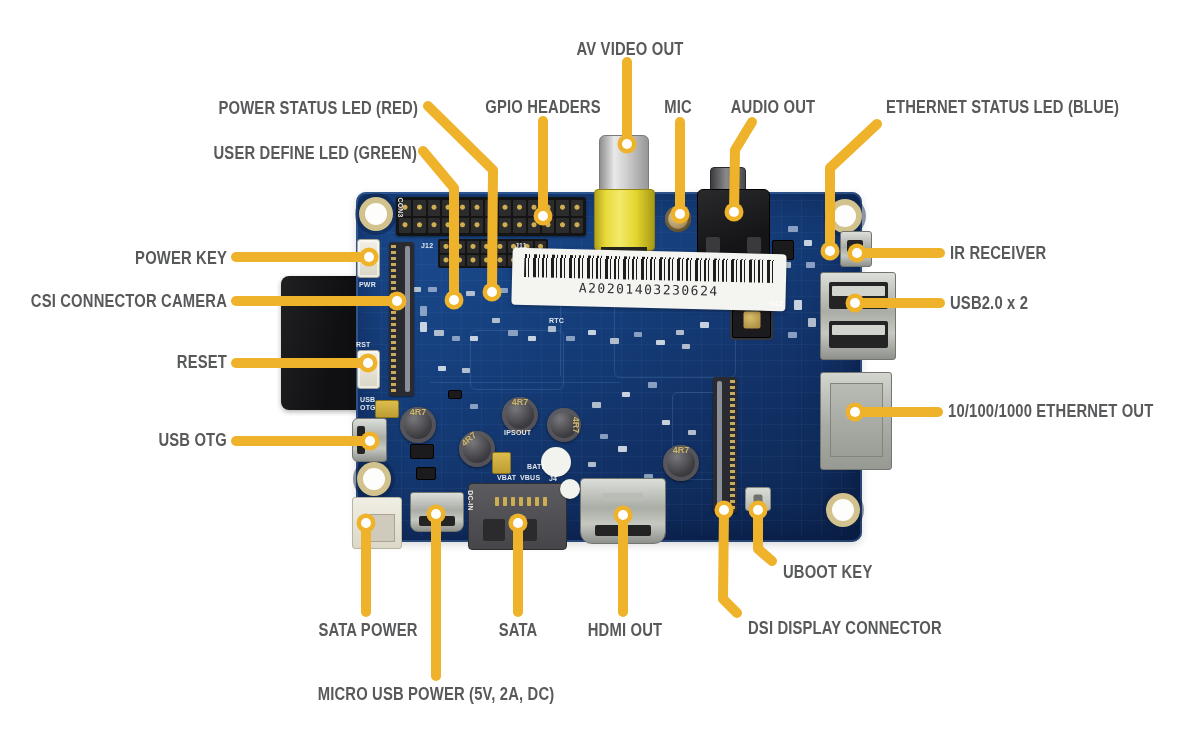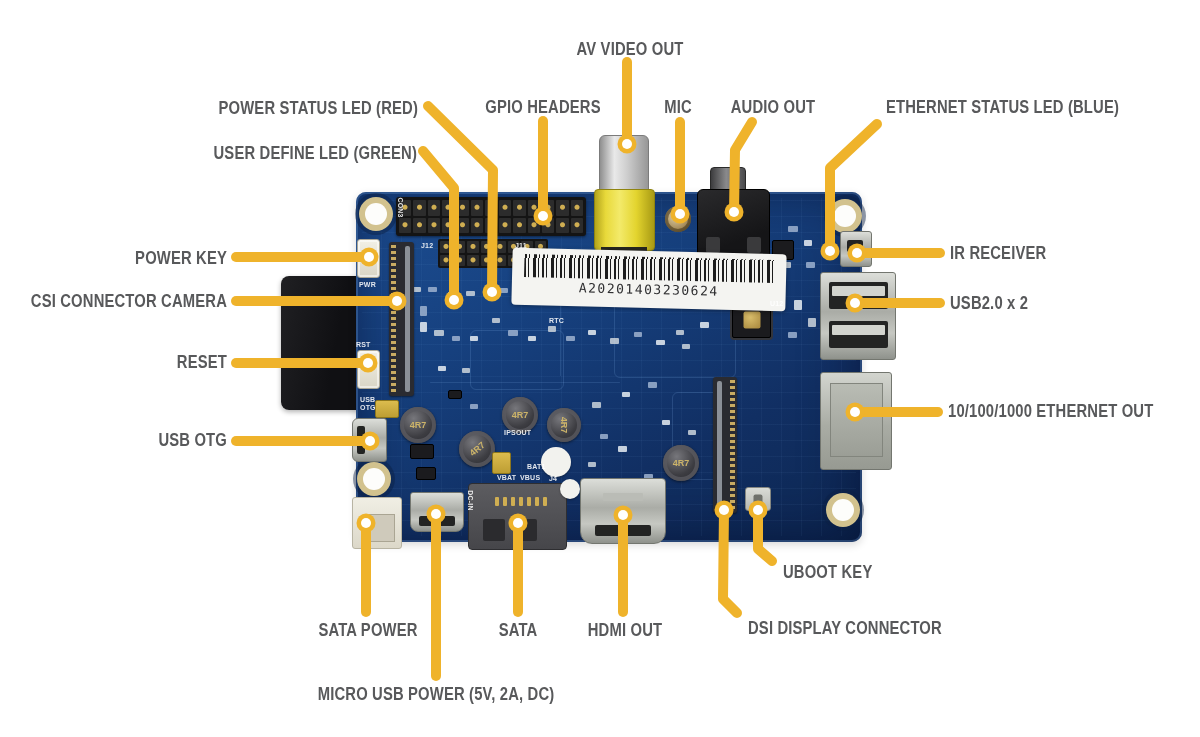--- a/index.html
+++ b/index.html
@@ -56,21 +56,21 @@
   .audio-barrel{background:linear-gradient(90deg,#3c3c3e,#8a8a8c 45%,#4a4a4c);border-radius:4px 4px 0 0;border:1px solid #2a2a2a;}
   .slot{position:absolute;background:#232423;border-radius:2px;}
   .tongue{position:absolute;background:#d2d4ce;border-radius:1px;}
   .strip-conn{background:#2a2b31;border-radius:3px;box-shadow:0 1px 2px rgba(0,0,0,.5);}
   .strip-conn .teeth{position:absolute;top:3px;bottom:3px;width:5px;background:repeating-linear-gradient(180deg,#c8ab62 0 3px,rgba(0,0,0,0) 3px 6px);}
   .strip-conn .rail{position:absolute;top:4px;bottom:4px;width:5px;background:#8b9098;border-radius:2px;}
   .btn{background:linear-gradient(180deg,#f2f0e6,#d9d5c6);border:1px solid #aaa697;border-radius:3px;box-shadow:inset 0 0 0 2px rgba(255,255,255,.5);}
   .inductor{
     border-radius:50%;background:radial-gradient(circle at 38% 32%,#77777c,#3d3d42 55%,#2b2b30 90%);
     box-shadow:inset 0 0 0 4px rgba(90,90,96,.8), 0 1px 3px rgba(0,0,0,.5);
-    display:flex;align-items:center;justify-content:center;
+    display:flex;justify-content:center;
   }
   .inductor span{color:#cdb469;font-size:9px;font-weight:700;letter-spacing:0;}
   .ycap{background:linear-gradient(180deg,#dcbc4e,#bd9e33);border:1px solid #8d761c;border-radius:2px;}
   .darkchip{background:#1b1b1e;border:1px solid #000;border-radius:2px;}
   .disc{background:#f2f2ee;border-radius:50%;box-shadow:0 1px 2px rgba(0,0,0,.35);}
   .sticker{
     background:#f4f4f1;border-radius:4px;box-shadow:0 1px 4px rgba(0,0,0,.35);
     transform:rotate(1.4deg);z-index:4;
   }
   .barcode{height:23px;margin:6px 12px 0 12px;background:repeating-linear-gradient(90deg,#1d1d1d 0 2px,transparent 2px 4px,#1d1d1d 4px 5px,transparent 5px 9px,#1d1d1d 9px 12px,transparent 12px 14px,#1d1d1d 14px 15px,transparent 15px 18px);}

